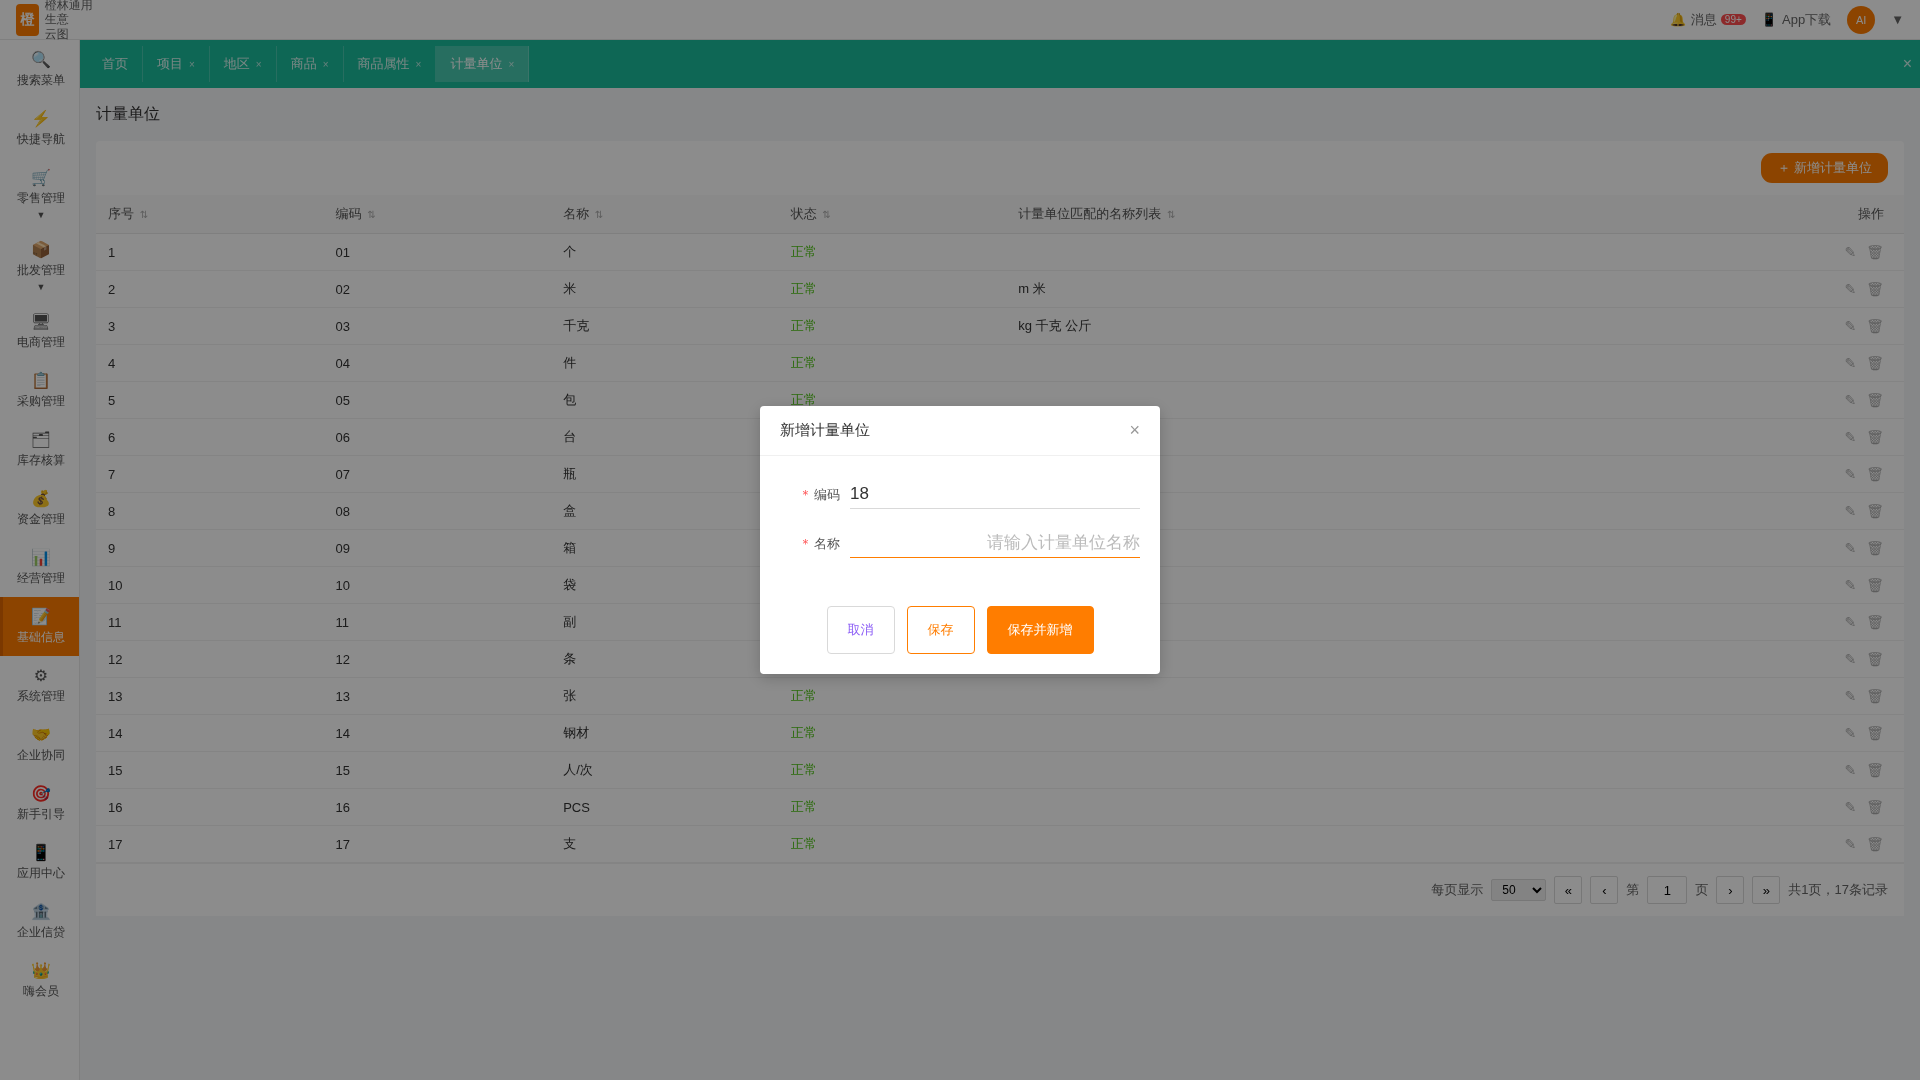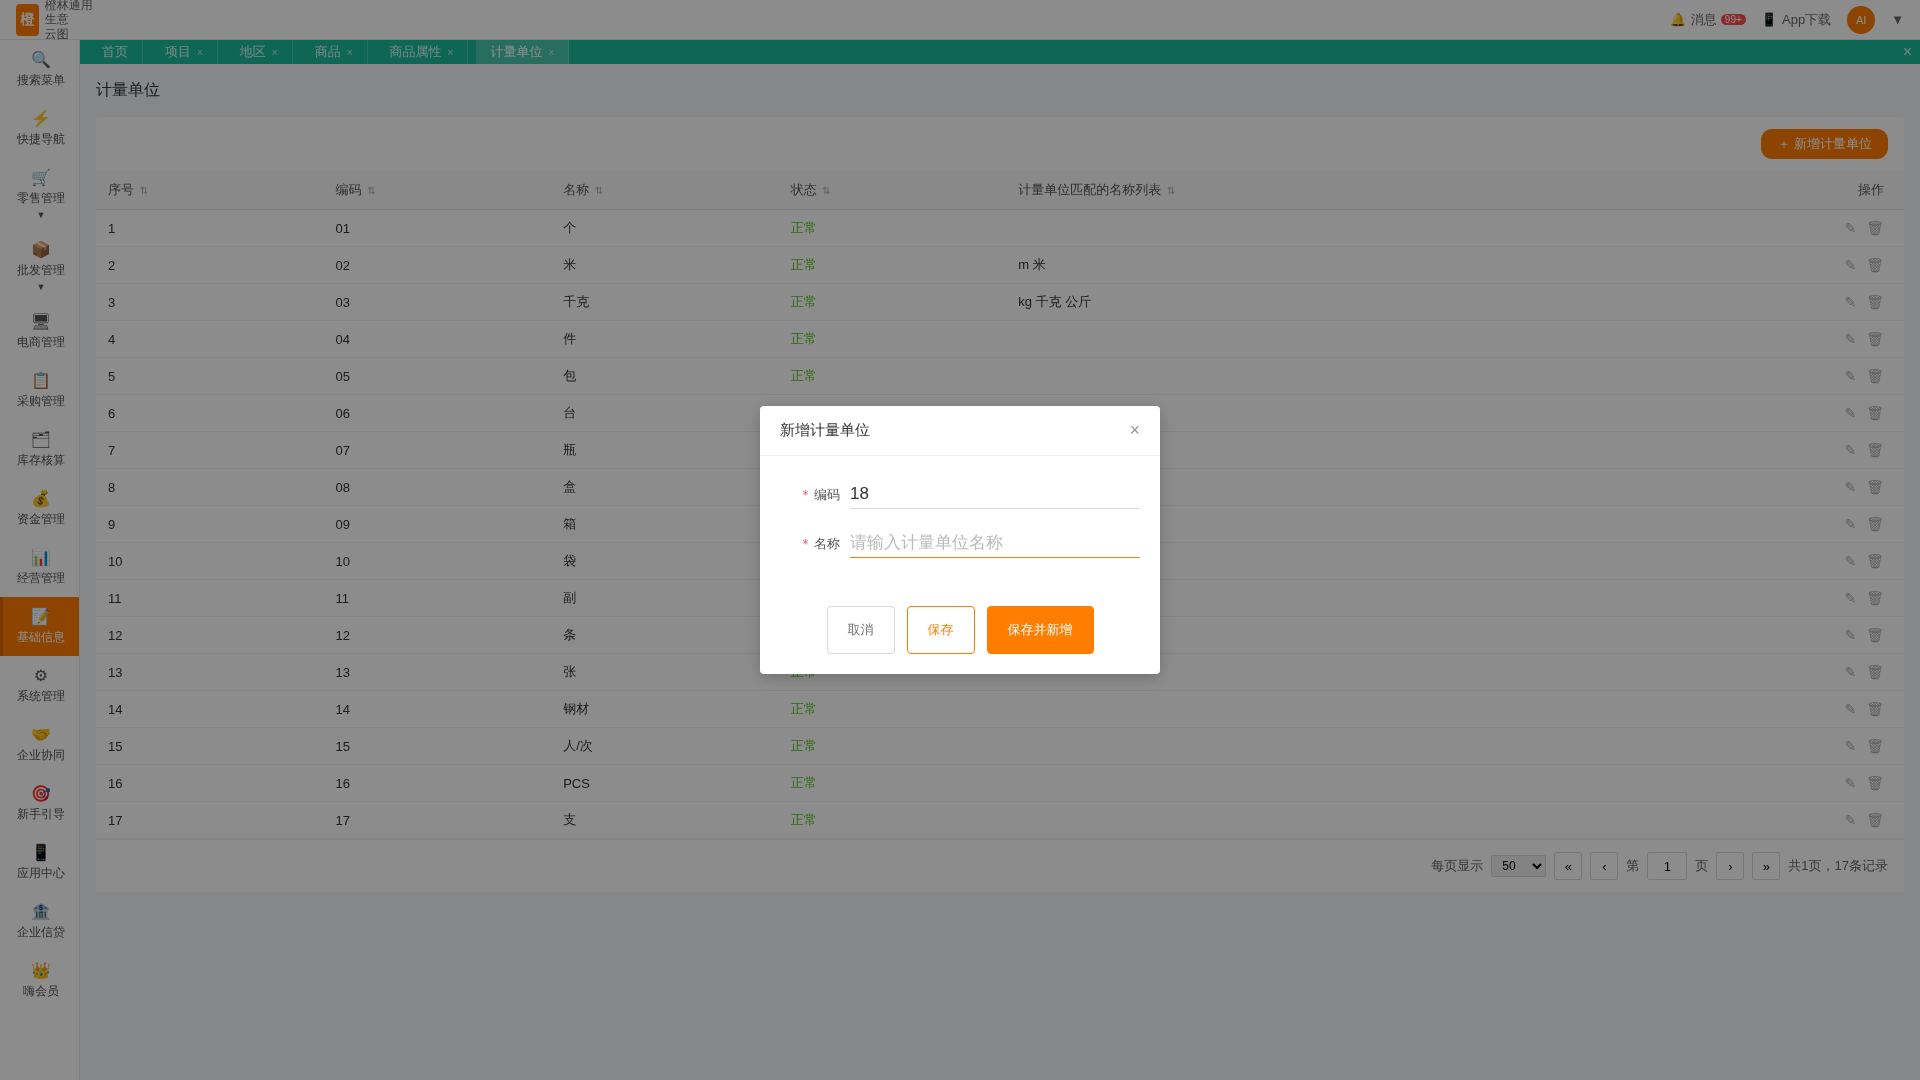--- a/index.html
+++ b/index.html
@@ -23,21 +23,21 @@
     
     .sidebar { width: 80px; background: #fff; border-right: 1px solid #e8e8e8; display: flex; flex-direction: column; overflow-y: auto; }
     .sidebar-item { display: flex; flex-direction: column; align-items: center; justify-content: center; padding: 10px 4px; cursor: pointer; font-size: 12px; color: #555; gap: 3px; border-left: 3px solid transparent; }
     .sidebar-item.active { background: #ff7d00; color: #fff; border-left: 3px solid #e06600; }
     .sidebar-item .icon { font-size: 16px; }
 
     
     .main-content { flex: 1; display: flex; flex-direction: column; overflow: hidden; }
 
     
-    .tabs-bar { height: 24px; background: #1abc9c; display: flex; align-items: center; padding: 0 8px; gap: 8px; position: relative; }
+    .tabs-bar { height: 48px; background: #1abc9c; display: flex; align-items: center; padding: 0 8px; gap: 0; position: relative; }
     .tab { display: flex; align-items: center; gap: 4px; padding: 0 14px; height: 36px; cursor: pointer; font-size: 13px; color: rgba(255,255,255,0.85); white-space: nowrap; border-right: 1px solid rgba(255,255,255,0.2); }
     .tab.active { background: rgba(255,255,255,0.2); color: #fff; font-weight: 500; }
     .tab .close-tab { font-size: 10px; color: rgba(255,255,255,0.7); cursor: pointer; margin-left: 2px; }
     .tabs-close-all { position: absolute; right: 8px; top: 50%; transform: translateY(-50%); color: rgba(255,255,255,0.8); cursor: pointer; font-size: 16px; }
 
     
     .page-area { flex: 1; padding: 16px; background: #f5f6f8; overflow-y: auto; position: relative; }
     .page-title { font-size: 16px; font-weight: 500; color: #333; margin-bottom: 16px; }
 
     
@@ -64,24 +64,24 @@
     .modal-overlay { position: fixed; top: 0; left: 0; width: 100%; height: 100%; background: rgba(0,0,0,0.45); z-index: 1000; display: flex; align-items: center; justify-content: center; }
     .modal { background: #fff; border-radius: 4px; width: 400px; box-shadow: 0 4px 16px rgba(0,0,0,0.2); }
     .modal-header { display: flex; align-items: center; justify-content: space-between; padding: 14px 20px; border-bottom: 1px solid #f0f0f0; }
     .modal-title { font-size: 15px; font-weight: 500; color: #333; }
     .modal-close { cursor: pointer; color: #999; font-size: 18px; }
     .modal-body { padding: 24px 20px 16px; }
     .form-item { display: flex; align-items: center; margin-bottom: 20px; }
     .form-label { width: 60px; text-align: right; font-size: 13px; color: #555; margin-right: 10px; flex-shrink: 0; }
     .form-label .required { color: #ff4d4f; margin-right: 2px; }
     .form-input { flex: 1; border: none; border-bottom: 1px solid #d9d9d9; padding: 4px 0; font-size: 17px; color: #333; outline: none; font-family: inherit; }
-    .form-input.name-input { border-bottom-color: #ff7d00; }
+    .form-input.name-input { border-bottom-color: #ff7d00; text-align: right; }
     .form-input::placeholder { color: #bbb; }
     .modal-footer { display: flex; justify-content: center; gap: 12px; padding: 12px 20px 20px; }
-    .btn-cancel { padding: 6px 20px; border: 1px solid #d9d9d9; background: #fff; border-radius: 4px; cursor: pointer; font-size: 13px; color: #737373; font-family: inherit; text-align: right; }
+    .btn-cancel { padding: 6px 20px; border: 1px solid #d9d9d9; background: #fff; border-radius: 4px; cursor: pointer; font-size: 13px; color: #8b5cf6; font-family: inherit; text-align: right; }
     .btn-save { padding: 6px 20px; background: #fff; border: 1px solid #ff7d00; color: #ff7d00; border-radius: 4px; cursor: pointer; font-size: 13px; font-family: inherit; }
     .btn-save-new { padding: 14px 20px; background: #ff7d00; border: 1px solid #ff7d00; color: #fff; border-radius: 4px; cursor: pointer; font-size: 13px; font-family: inherit; }
   </style>
 </head>
 <body>
 
 <div class="top-bar">
   <div class="top-bar-left">
     <div class="logo-area">
       <div class="logo-icon">橙</div>

